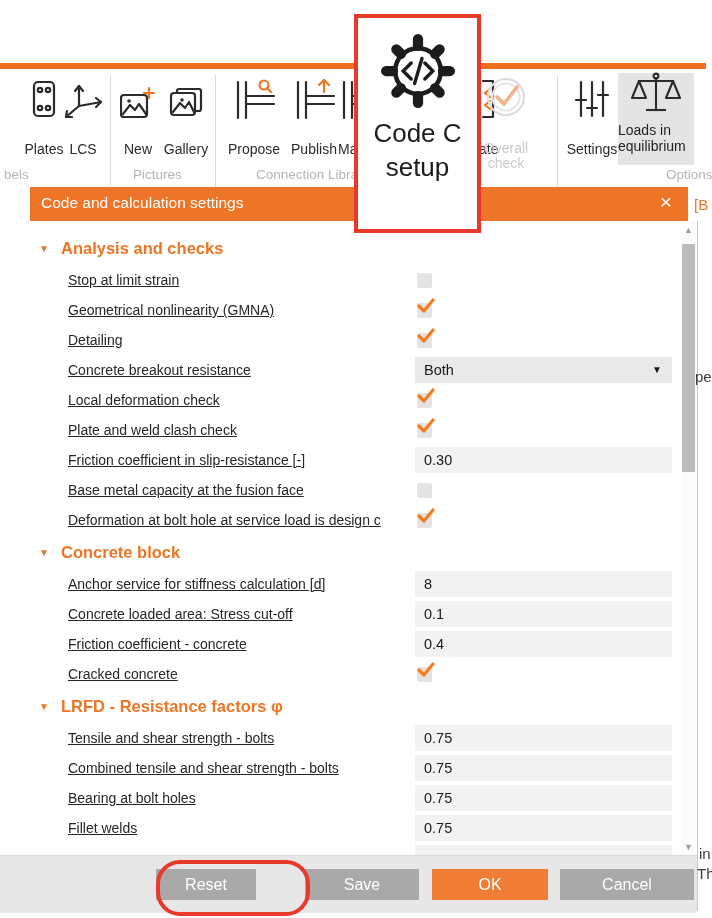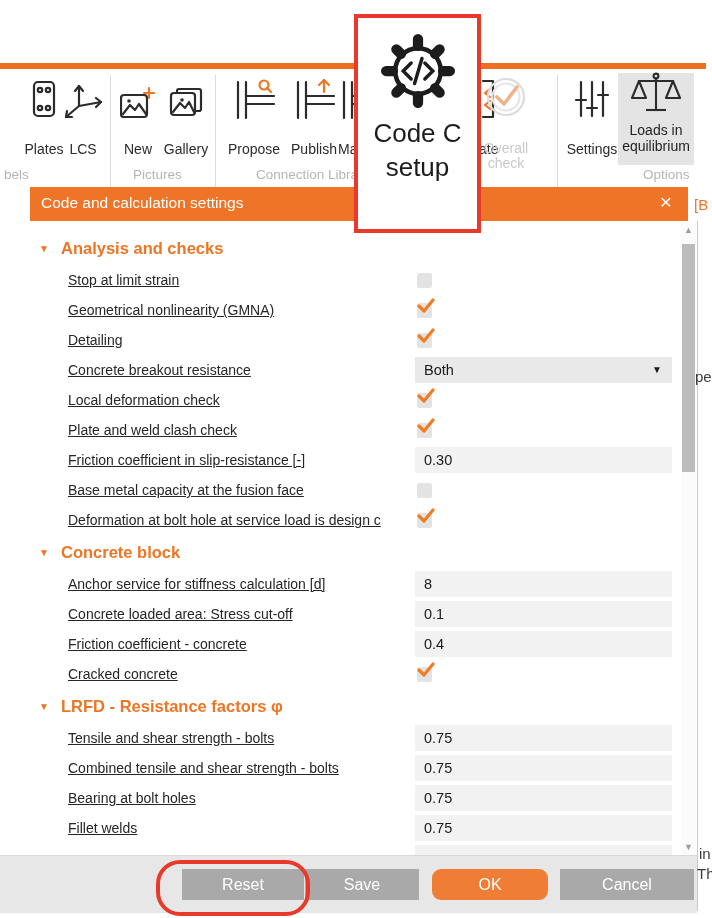--- a/index.html
+++ b/index.html
@@ -11,21 +11,21 @@
   .ribbon-topline{position:absolute;left:0;top:0;width:706px;height:6px;background:#ee6f1f;}
   .rsep{position:absolute;top:12px;height:148px;width:1px;background:#dcdcdc;}
   .rbtn{position:absolute;top:12px;text-align:center;font-size:14px;color:#2b2b2b;cursor:default;}
   .rbtn .ric{height:48px;display:flex;align-items:flex-end;justify-content:center;}
   .rbtn .rlab{margin-top:18px;line-height:16px;white-space:nowrap;}
   .rbtn svg{stroke:#2b2b2b;fill:none;stroke-width:2.2;stroke-linecap:round;stroke-linejoin:round;}
   .rbtn svg .or{stroke:#ee7523;}
   .rbtn svg .fil{fill:#2b2b2b;stroke:none;}
   .disabled-btn{color:#c9c9c9;}
   .loads-box{position:absolute;left:618px;top:10px;width:76px;height:92px;background:#e4e4e4;
-             text-align:center;font-size:14px;color:#1f1f1f;}
+             text-align:left;font-size:14px;color:#1f1f1f;}
   .rgl{position:absolute;top:104px;font-size:13.5px;color:#b5b5b5;white-space:nowrap;}
 
   
   .callout{position:absolute;left:354px;top:14px;width:119px;height:211px;background:#fff;
            border:4px solid #e8392b;z-index:30;text-align:center;overflow:hidden;}
   .callout .cline{font-size:26px;color:#1c1c1c;line-height:34px;white-space:nowrap;}
 
   
   .titlebar{position:absolute;left:30px;top:187px;width:658px;height:34px;background:#ee7428;z-index:5;}
   .titlebar .ttext{position:absolute;left:11px;top:7px;color:#fff;font-size:15.5px;}
@@ -50,21 +50,21 @@
   
   .sbar{position:absolute;left:681px;top:222px;width:15px;height:633px;background:#fbfbfb;z-index:6;}
   .sarrow{position:absolute;left:0;width:15px;text-align:center;font-size:9px;color:#9b9b9b;}
   .sthumb{position:absolute;left:1px;top:22px;width:13px;height:228px;background:#bcbcbc;}
 
   
   .footer{position:absolute;left:0;top:855px;width:697px;height:57px;background:#e7e7e7;
           border-top:1px solid #d9d9d9;z-index:7;}
   .fbtn{position:absolute;top:13px;height:31px;background:#a9a9a9;color:#fff;font-size:16px;
         display:flex;align-items:center;justify-content:center;cursor:pointer;}
-  .fbtn.primary{background:#ef7d35;border-radius:9px;}
+  .fbtn.primary{background:#ef7d35;}
   .reset-ring{position:absolute;left:156px;top:4px;width:146px;height:48px;
               border:4px solid #e8392b;border-radius:24px;z-index:8;pointer-events:none;}
 
   
   .bgfrag{position:absolute;font-size:15px;color:#3c3c3c;white-space:nowrap;}
   .vline{position:absolute;left:697px;top:221px;width:1px;height:690px;background:#c9c9c9;}
 </style>
 </head>
 <body>
 
@@ -243,21 +243,21 @@
 
   <div class="rbtn" style="left:696px;width:16px;text-align:left;">
     <div class="ric"></div>
     <div class="rlab"></div>
   </div>
 
   <div class="rgl" style="left:4px;">bels</div>
   <div class="rgl" style="left:133px;">Pictures</div>
   <div class="rgl" style="left:256px;width:100px;overflow:hidden;">Connection Librar</div>
   <div class="rgl" style="left:483px;margin-top:28px;">EM</div>
-  <div class="rgl" style="left:643px;text-align:right;">Options</div>
+  <div class="rgl" style="left:666px;text-align:right;">Options</div>
 </div>
 
 <div class="callout">
   <div style="margin-top:12px;">
     <svg width="82" height="82" viewBox="0 0 72 72" style="stroke:#1c1c1c;fill:none;stroke-width:4;stroke-linecap:round;">
       <circle cx="36" cy="36" r="20"></circle>
       <g stroke-width="9">
         <line x1="36" y1="14" x2="36" y2="8"></line>
           <line x1="36" y1="58" x2="36" y2="64"></line>
         <line x1="14" y1="36" x2="8" y2="36"></line>
@@ -392,21 +392,21 @@
     </div>
   </div>
 
 <div class="sbar">
   <div class="sarrow" style="top:3px;">▲</div>
   <div class="sthumb"></div>
   <div class="sarrow" style="bottom:3px;">▼</div>
 </div>
 
 <div class="footer">
-  <div class="fbtn" style="left:182px;width:122px;">Reset</div>
+  <div class="fbtn" style="left:156px;width:100px;">Reset</div>
   <div class="fbtn" style="left:305px;width:114px;">Save</div>
   <div class="fbtn primary" style="left:432px;width:116px;">OK</div>
   <div class="fbtn" style="left:560px;width:134px;">Cancel</div>
   <div class="reset-ring"></div>
 </div>
 
 <div class="vline"></div>
 <div class="bgfrag" style="left:694px;top:196px;color:#ee7428;">[B</div>
 <div class="bgfrag" style="left:695px;top:368px;">pe</div>
 <div class="bgfrag" style="left:699px;top:845px;">in</div>

